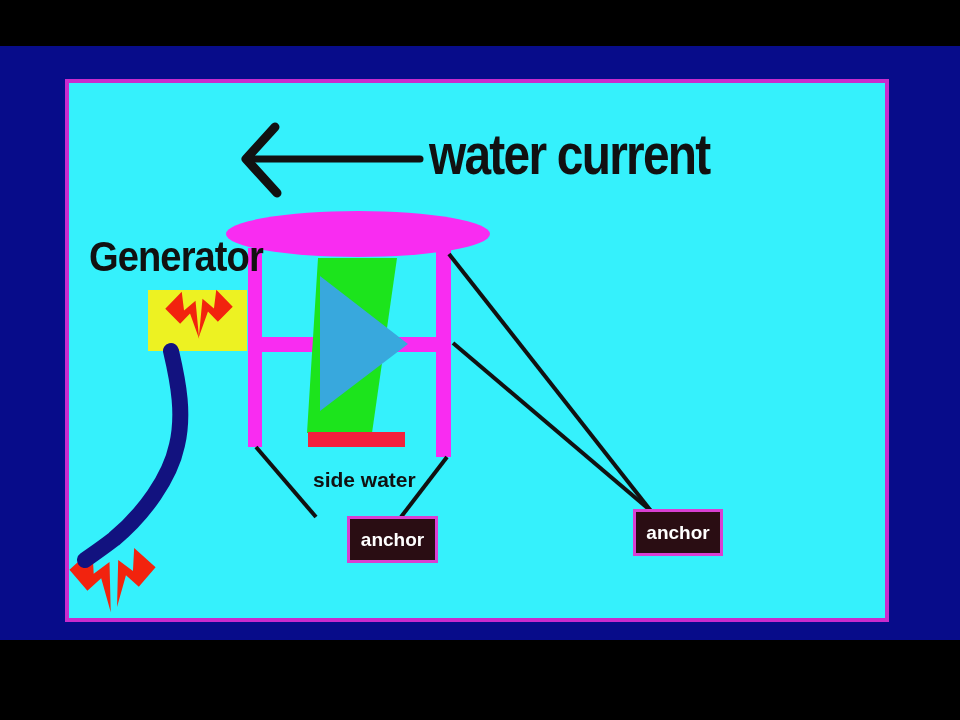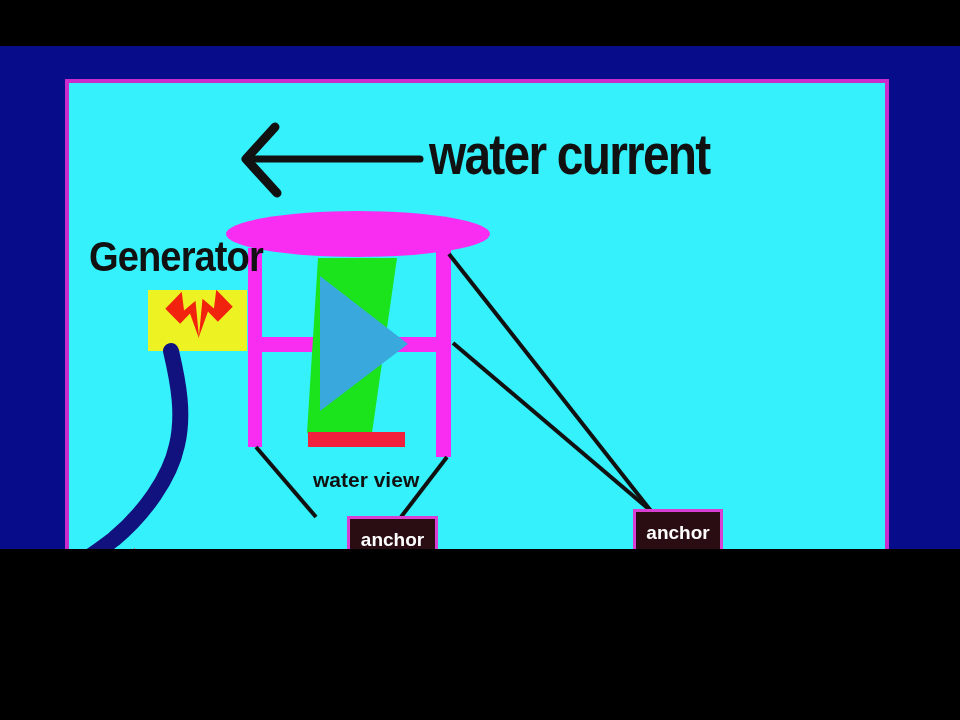--- a/index.html
+++ b/index.html
@@ -1,17 +1,17 @@
 <!DOCTYPE html>
 <html><head>
 <meta charset="utf-8">
 <style>
   html,body{margin:0;padding:0;}
   body{font-family:"Liberation Sans",sans-serif;}
-  .stage{position:relative;width:960px;height:549px;overflow:hidden;}
+  .stage{position:relative;width:960px;height:640px;overflow:hidden;}
   .navy-band{position:absolute;left:0;top:46px;width:960px;height:624px;}
   .panel{position:absolute;left:65px;top:79px;width:824px;height:543px;
          box-sizing:border-box;border:4px solid;}
   .overlay{position:absolute;left:0;top:0;z-index:2;}
   .label{position:absolute;z-index:3;font-weight:bold;line-height:1;white-space:nowrap;}
   .water-current{left:429px;top:126px;font-size:55px;letter-spacing:-2px;
                  transform:scale(0.87,1.04);transform-origin:left top;}
   .generator{left:89px;top:236px;font-size:41px;letter-spacing:-1px;
              transform:scale(0.93,1.02);transform-origin:left top;}
   .side-view{left:313px;top:469px;font-size:21px;}
@@ -60,21 +60,21 @@
     <path d="M -11,0 L 9,-5 L 2,10 L 15,8 L 0,38 L 5,15 L -7,18 Z" transform="translate(84,562) rotate(-28) scale(1.5)" fill="#f2230e"></path>
     <path d="M -11,0 L 9,-5 L 2,10 L 15,8 L 0,38 L 5,15 L -7,18 Z" transform="translate(142,560) scale(-1,1) rotate(-28) scale(1.4)" fill="#f2230e"></path>
 
     <path d="M 171,351 C 179,385 184,415 177,445 C 170,478 144,514 114,539 C 101,549 92,555 85,560" fill="none" stroke-width="16" stroke-linecap="round" stroke="#12127f"></path>
   </svg>
 
   <div class="label water-current" style="color: rgb(17, 17, 17);">water current</div>
 
   <div class="label generator" style="color: rgb(17, 17, 17);">Generator</div>
 
-  <div class="label side-view" style="color: rgb(17, 17, 17);">water view</div>
+  <div class="label side-view" style="color: rgb(17, 17, 17);">side water</div>
 
   <div class="anchor-box anchor-left" style="background-color: rgb(42, 13, 19); border-color: rgb(217, 63, 210); color: rgb(255, 255, 255);">
     <span>anchor</span>
   </div>
 
   <div class="anchor-box anchor-right" style="background-color: rgb(42, 13, 19); border-color: rgb(217, 63, 210); color: rgb(255, 255, 255);">
     <span>anchor</span>
   </div>
 
 </div>

